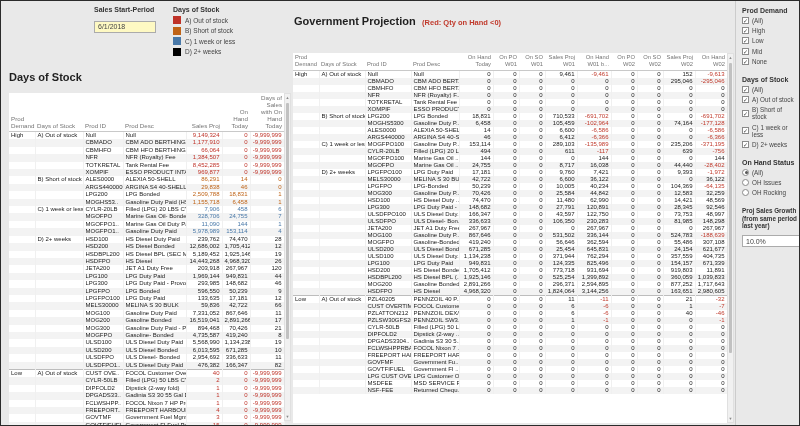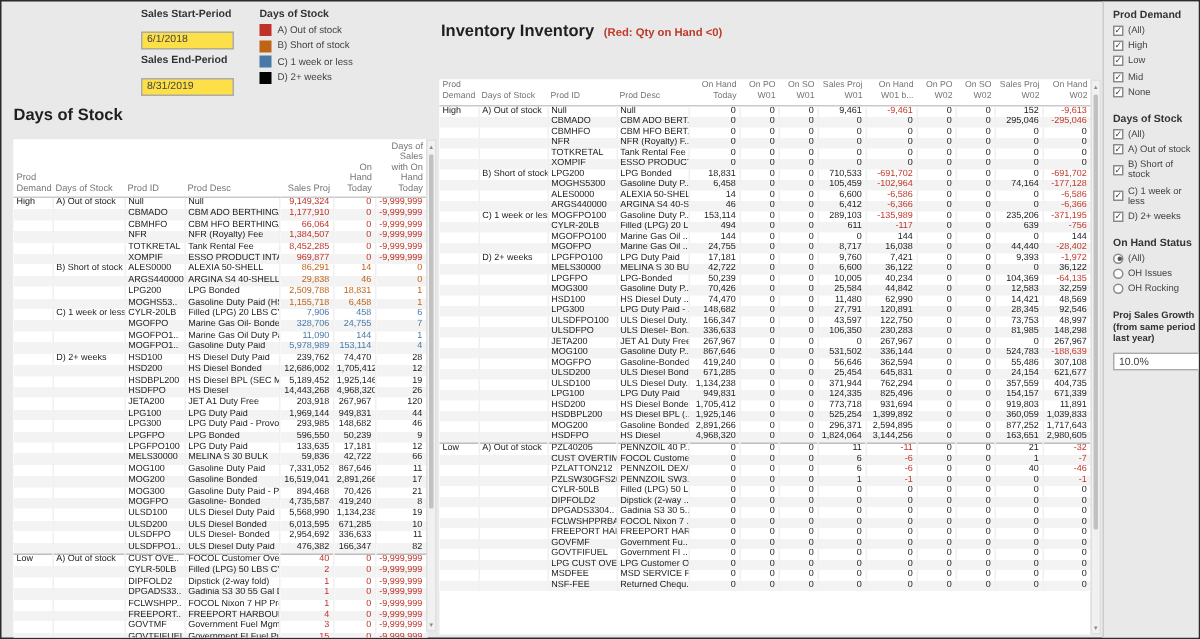--- a/index.html
+++ b/index.html
@@ -6,21 +6,21 @@
   html,body { width:800px; height:426px; }
   body { font-family:"Liberation Sans", sans-serif; background:#cfcfcf; }
   .stage { position:absolute; top:0; left:0; width:800px; height:426px;
            background:#e9e9e9; border:1px solid #2b2b2b; overflow:hidden; }
 
   
   .topfilters { position:absolute; left:0; top:0; width:288px; height:66px; }
   .qfield { position:absolute; width:72px; }
   .qfield .qlabel { font-size:7px; font-weight:bold; color:#333; margin-bottom:2px; }
   .qfield input { width:62px; height:12px; font-size:7px; font-family:"Liberation Sans",sans-serif;
-                  border:1px solid #ababab; background:#fde047; color:#444; padding:0 3px; }
+                  border:1px solid #ababab; background:#fef9c3; color:#444; padding:0 3px; }
   .legend { position:absolute; left:172px; top:5px; }
   .legend .ltitle { font-size:7px; font-weight:bold; color:#333; margin-bottom:3px; }
   .legend .litem { display:flex; align-items:center; font-size:6.5px; color:#444; margin-bottom:2.5px; }
   .legend .swatch { width:8px; height:8px; margin-right:4px; display:inline-block; }
 
   
   .panel-title { font-size:11px; font-weight:bold; color:#1f1f1f; }
   .red-note { font-size:7.5px; font-weight:bold; color:#c0392b; margin-left:2px; }
 
   table { border-collapse:collapse; table-layout:fixed; background:#fff; }
@@ -75,24 +75,20 @@
 </style>
 </head>
 <body>
 
 <div class="stage">
 
   <div class="topfilters">
     <div class="qfield" style="left:93px; top:5px;">
       <div class="qlabel">Sales Start-Period</div>
       <input type="text" value="6/1/2018" style="">
-    </div>
-    <div class="qfield" style="left:93px; top:36px;">
-      <div class="qlabel">Sales End-Period</div>
-      <input type="text" value="8/31/2019" style="">
     </div>
     <div class="legend">
       <div class="ltitle">Days of Stock</div>
       <div id="legend-items">
           <div class="litem">
             <span class="swatch" style="background: rgb(191, 50, 40);"></span>
             <span>A) Out of stock</span>
           </div>
           <div class="litem">
             <span class="swatch" style="background: rgb(191, 99, 22);"></span>
@@ -501,21 +497,21 @@
       </tbody>
   </table>
 
   <div class="vscroll" style="left:283px; top:92px; height:328px;">
     <div class="arrow" style="top:0;">▲</div>
     <div class="thumb" style="top:9px; height:236px;"></div>
     <div class="arrow" style="bottom:0;">▼</div>
   </div>
 
   <div style="position:absolute; left:293px; top:10px;">
-    <span class="panel-title">Inventory Inventory</span>
+    <span class="panel-title">Government Projection</span>
     <span class="red-note">(Red: Qty on Hand &lt;0)</span>
   </div>
   <div class="tbl-bg-right"></div>
   <table class="rt">
     <colgroup>
       <col style="width:26px">
         <col style="width:46px">
         <col style="width:46px">
         <col style="width:48px">
       <col style="width:34px">

